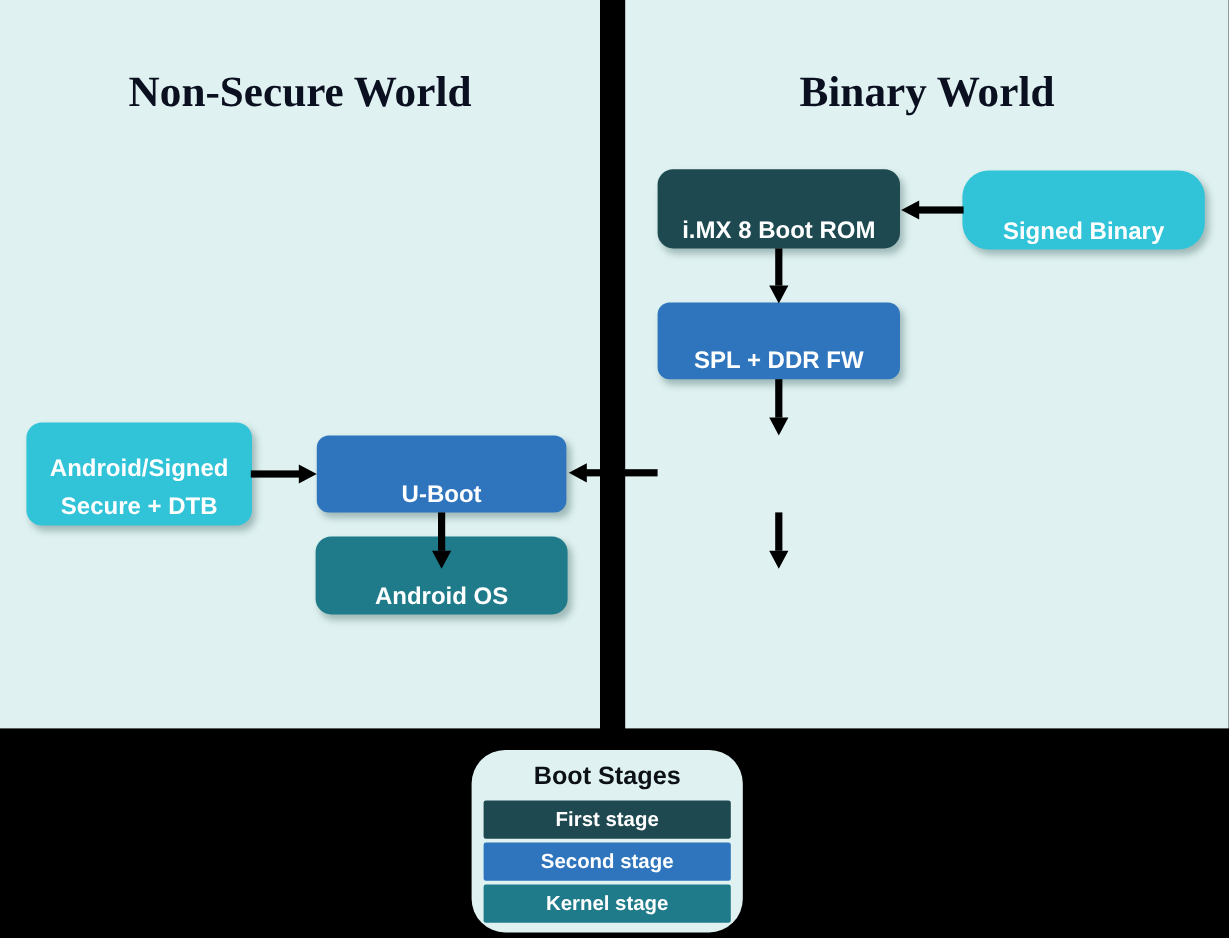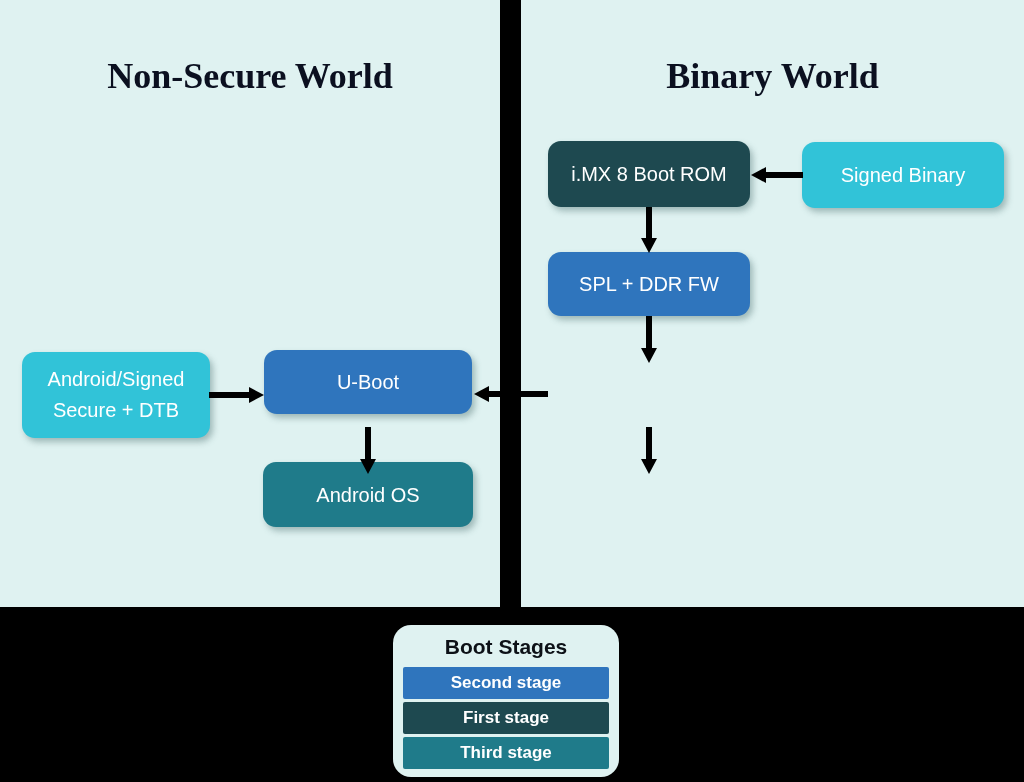--- a/index.html
+++ b/index.html
@@ -9,39 +9,39 @@
   }
   .stage-area{position:absolute;width:1024px;height:782px;left:0;top:0;padding-left:40px;}
   .panel{position:absolute;top:0;height:607px;background:#dff2f1;}
   .panel.left{left:0;width:500px;}
   .panel.right{left:521px;width:503px;}
   .world-title{
     position:absolute;top:55px;width:100%;text-align:center;
     font-family:"Liberation Serif",serif;font-weight:bold;font-size:36px;color:#0b1020;
   }
   .node{
-    position:absolute;display:flex;flex-direction:column;align-items:center;justify-content:center;
-    border-radius:13px;color:#ffffff;font-weight:normal;font-size:20px;text-align:center;
+    position:absolute;display:flex;flex-direction:column;align-items:center;justify-content:flex-end;
+    border-radius:13px;color:#ffffff;font-weight:bold;font-size:20px;text-align:center;
     line-height:1.5;box-shadow:3px 4px 6px rgba(80,115,115,0.45);
   }
   .c-first{background:#1e4950;}
-  .c-second{background:#2f75bd;}
+  .c-second{background:#2f75bd;border-radius:10px;}
   .c-third{background:#1f7b8a;}
   .c-input{background:#31c3d8;}
   .node span{display:block;}
   
   .stem{position:absolute;background:#000;}
   .head{position:absolute;width:0;height:0;}
   .head.left{border-top:8px solid transparent;border-bottom:8px solid transparent;border-right:15px solid #000;}
   .head.right{border-top:8px solid transparent;border-bottom:8px solid transparent;border-left:15px solid #000;}
   .head.down{border-left:8px solid transparent;border-right:8px solid transparent;border-top:15px solid #000;}
   
   .legend{
     position:absolute;left:393px;top:625px;width:226px;height:152px;
-    background:#dff2f1;border-radius:18px;box-sizing:border-box;padding:8px 10px 0 10px;
+    background:#dff2f1;border-radius:28px;box-sizing:border-box;padding:8px 10px 0 10px;
   }
   .legend-title{
     text-align:center;font-weight:bold;font-size:21px;color:#0d1117;margin:2px 0 8px 0;
   }
   .legend-item{
     height:32px;margin-bottom:3px;display:flex;align-items:center;justify-content:center;
     color:#ffffff;font-weight:bold;font-size:17px;border-radius:2px;
   }
 </style>
 </head>
@@ -53,40 +53,40 @@
     <div class="world-title">Non-Secure World</div>
   </div>
   <div class="panel right">
     <div class="world-title">Binary World</div>
   </div>
 
   <div class="node c-first" style="left:548px;top:141px;width:202px;height:66px;">
     <span>i.MX 8 Boot ROM</span>
   </div>
 
-  <div class="node c-input" style="left:802px;top:142px;width:202px;height:66px;">
+  <div class="node c-input" style="left:802px;top:142px;width:202px;height:66px;border-radius:22px;">
     <span>Signed Binary</span>
   </div>
 
   <div class="node c-second" style="left:548px;top:252px;width:202px;height:64px;">
     <span>SPL + DDR FW</span>
   </div>
 
 
 
   <div class="node c-input" style="left:22px;top:352px;width:188px;height:86px;line-height:1.55;">
     <span>Android/Signed</span>
     <span>Secure + DTB</span>
   </div>
 
-  <div class="node c-second" style="left:264px;top:350px;width:208px;height:64px;">
+  <div class="node c-second" style="left:264px;top:363px;width:208px;height:64px;">
     <span>U-Boot</span>
   </div>
 
-  <div class="node c-third" style="left:263px;top:462px;width:210px;height:65px;">
+  <div class="node c-third" style="left:263px;top:447px;width:210px;height:65px;">
     <span>Android OS</span>
   </div>
 
   <div>
     <div class="stem" style="left:765px;top:172px;width:38px;height:6px;"></div>
     <div class="head left" style="left:751px;top:167px;"></div>
   </div>
 
   <div>
     <div class="stem" style="left:646px;top:207px;width:6px;height:31px;"></div>
@@ -113,24 +113,24 @@
     <div class="head right" style="left:249px;top:387px;"></div>
   </div>
 
   <div>
     <div class="stem" style="left:365px;top:427px;width:6px;height:32px;"></div>
     <div class="head down" style="left:360px;top:459px;"></div>
   </div>
 
   <div class="legend">
     <div class="legend-title">Boot Stages</div>
+    <div class="legend-item c-first">
+      <span>First stage</span>
+    </div>
     <div class="legend-item c-second">
       <span>Second stage</span>
     </div>
-    <div class="legend-item c-first">
-      <span>First stage</span>
-    </div>
     <div class="legend-item c-third">
-      <span>Third stage</span>
+      <span>Kernel stage</span>
     </div>
   </div>
 
 </div>
 
 </body></html>

